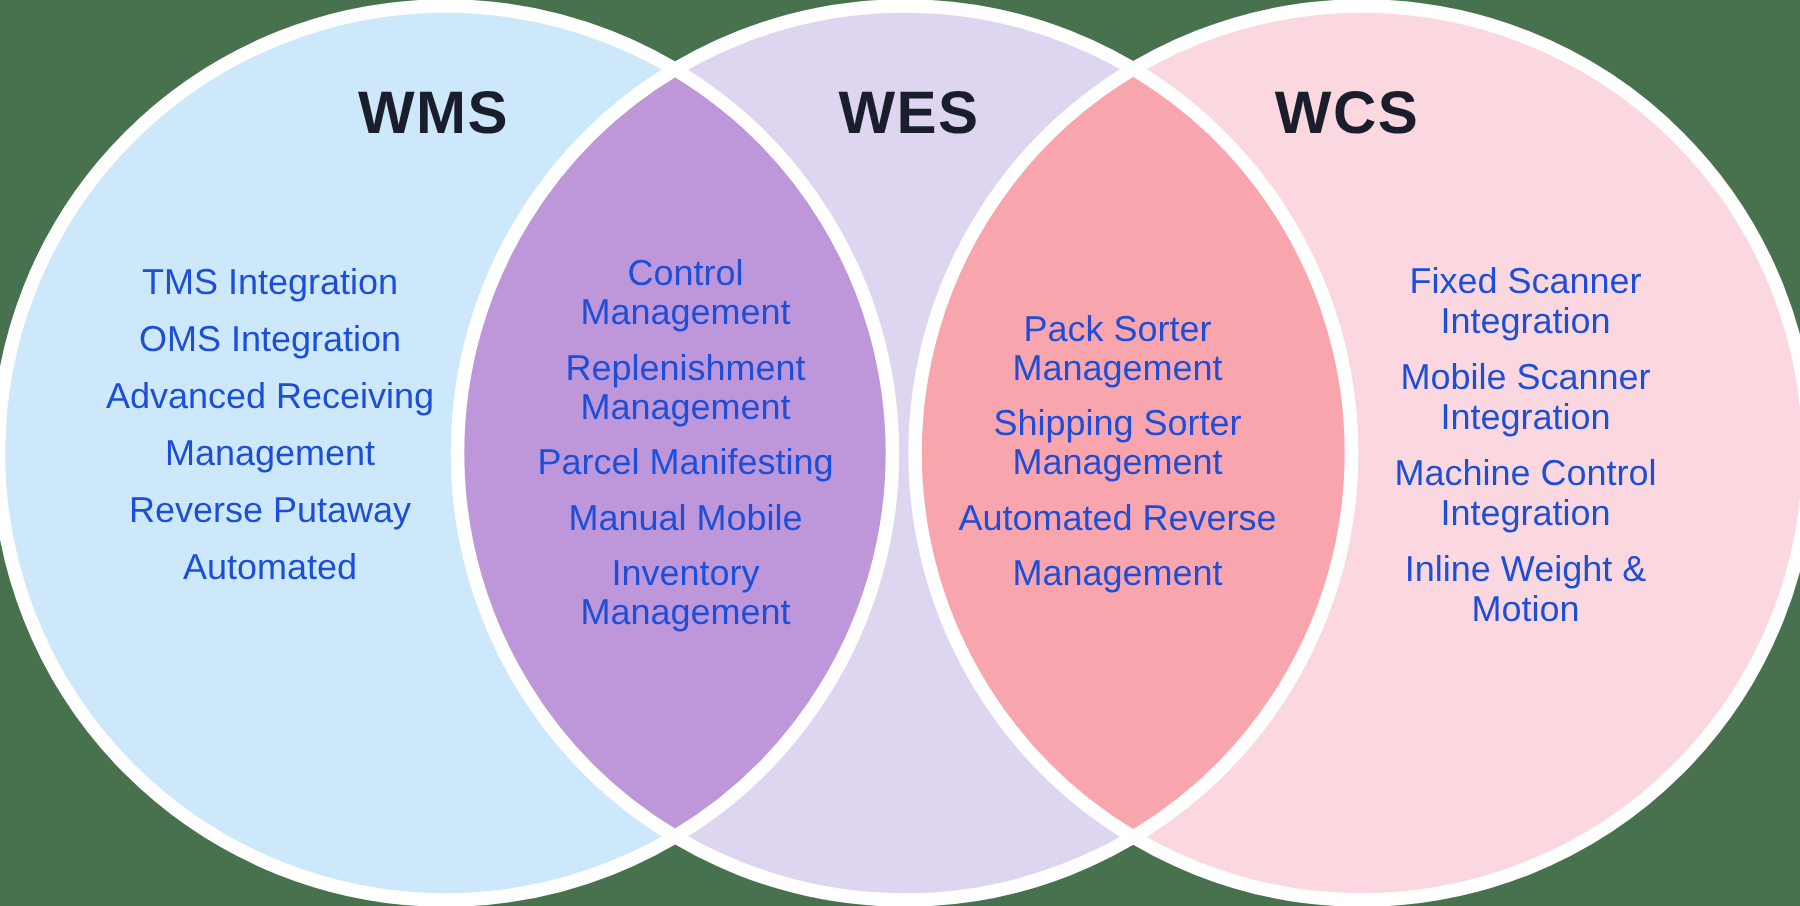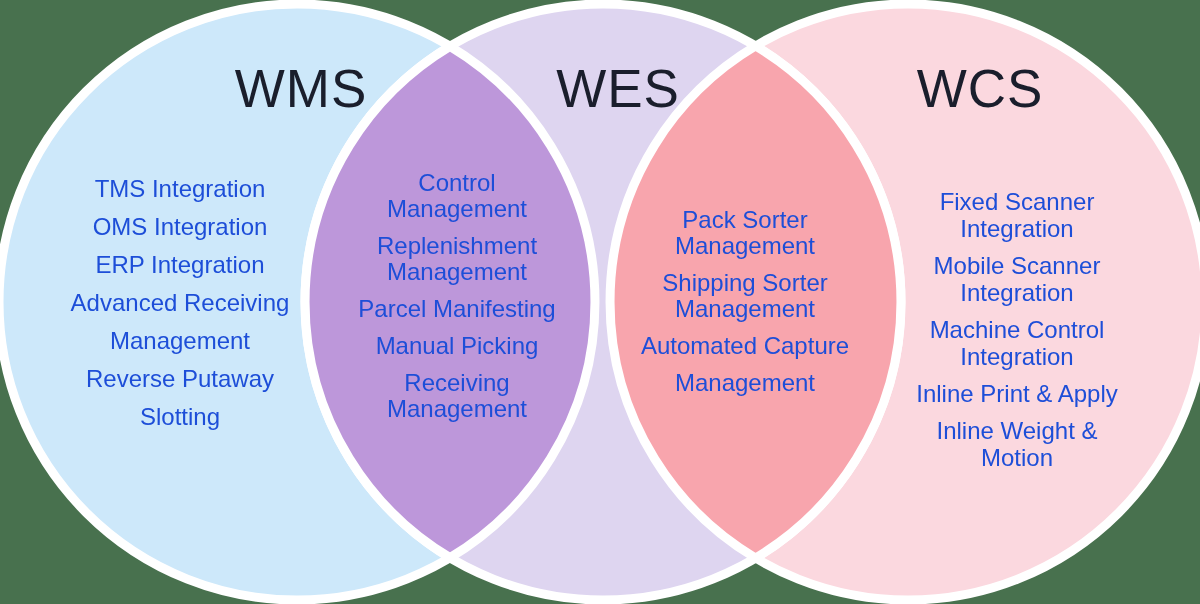--- a/index.html
+++ b/index.html
@@ -20,45 +20,45 @@
     left: 0;
     top: 0;
     width: 1200px;
     height: 604px;
     display: block;
   }
   .venn-title {
     position: absolute;
     top: 72px;
     transform: translate(-50%, -50%);
-    margin: 16px;
-    font-size: 53px;
-    font-weight: normal;
+    margin: 4px;
+    font-size: 40px;
+    font-weight: bold;
     letter-spacing: 1px;
     color: #1a1e2c;
     white-space: nowrap;
   }
   .title-wms { left: 285px; }
   .title-wes { left: 602px; }
-  .title-wcs { left: 964px; }
+  .title-wcs { left: 894px; }
   .item-list {
     position: absolute;
     text-align: center;
     color: #1d4ed8;
     font-size: 24px;
     line-height: 26px;
   }
   .item-list .item { margin-bottom: 12px; }
   .item-list .item-line { white-space: nowrap; }
   .list-wms  { left: 70px;  top: 176px; width: 220px; }
   .list-wms-wes { left: 342px; top: 170px; width: 230px; }
   .list-wms-wes .item { margin-bottom: 11px; }
   .list-wes-wcs { left: 630px; top: 207px; width: 230px; }
   .list-wes-wcs .item { margin-bottom: 11px; }
-  .list-wcs  { left: 897px; top: 188px; width: 240px; line-height: 27px; }
+  .list-wcs  { left: 897px; top: 174px; width: 240px; line-height: 27px; }
   .list-wcs .item { margin-bottom: 10px; }
 </style>
 </head>
 <body>
 
 <div class="stage">
 
   <svg viewBox="0 0 1200 604" aria-hidden="true">
     <rect x="0" y="0" width="1200" height="604" fill="#48714e"></rect>
 
@@ -80,89 +80,83 @@
   <h1 class="venn-title title-wcs">WCS</h1>
 
   <div class="item-list list-wms">
       <div class="item">
         <div class="item-line">TMS Integration</div>
       </div>
       <div class="item">
         <div class="item-line">OMS Integration</div>
       </div>
       <div class="item">
-        <div class="item-line">ERP Integration</div>
-      </div>
-      <div class="item">
         <div class="item-line">Advanced Receiving</div>
       </div>
       <div class="item">
         <div class="item-line">Management</div>
       </div>
       <div class="item">
         <div class="item-line">Reverse Putaway</div>
       </div>
       <div class="item">
-        <div class="item-line">Slotting</div>
+        <div class="item-line">Automated</div>
       </div>
     </div>
 
   <div class="item-list list-wms-wes">
       <div class="item">
         <div class="item-line">Control</div>
         <div class="item-line">Management</div>
       </div>
       <div class="item">
         <div class="item-line">Replenishment</div>
         <div class="item-line">Management</div>
       </div>
       <div class="item">
         <div class="item-line">Parcel Manifesting</div>
       </div>
       <div class="item">
-        <div class="item-line">Manual Picking</div>
+        <div class="item-line">Manual Mobile</div>
       </div>
       <div class="item">
-        <div class="item-line">Receiving</div>
+        <div class="item-line">Inventory</div>
         <div class="item-line">Management</div>
       </div>
     </div>
 
   <div class="item-list list-wes-wcs">
       <div class="item">
         <div class="item-line">Pack Sorter</div>
         <div class="item-line">Management</div>
       </div>
       <div class="item">
         <div class="item-line">Shipping Sorter</div>
         <div class="item-line">Management</div>
       </div>
       <div class="item">
-        <div class="item-line">Automated Capture</div>
+        <div class="item-line">Automated Reverse</div>
       </div>
       <div class="item">
         <div class="item-line">Management</div>
       </div>
     </div>
 
   <div class="item-list list-wcs">
       <div class="item">
         <div class="item-line">Fixed Scanner</div>
         <div class="item-line">Integration</div>
       </div>
       <div class="item">
         <div class="item-line">Mobile Scanner</div>
         <div class="item-line">Integration</div>
       </div>
       <div class="item">
         <div class="item-line">Machine Control</div>
         <div class="item-line">Integration</div>
       </div>
       <div class="item">
-        <div class="item-line">Inline Print &amp; Apply</div>
-      </div>
-      <div class="item">
         <div class="item-line">Inline Weight &amp;</div>
         <div class="item-line">Motion</div>
       </div>
     </div>
 
 </div>
 
 </body></html>

